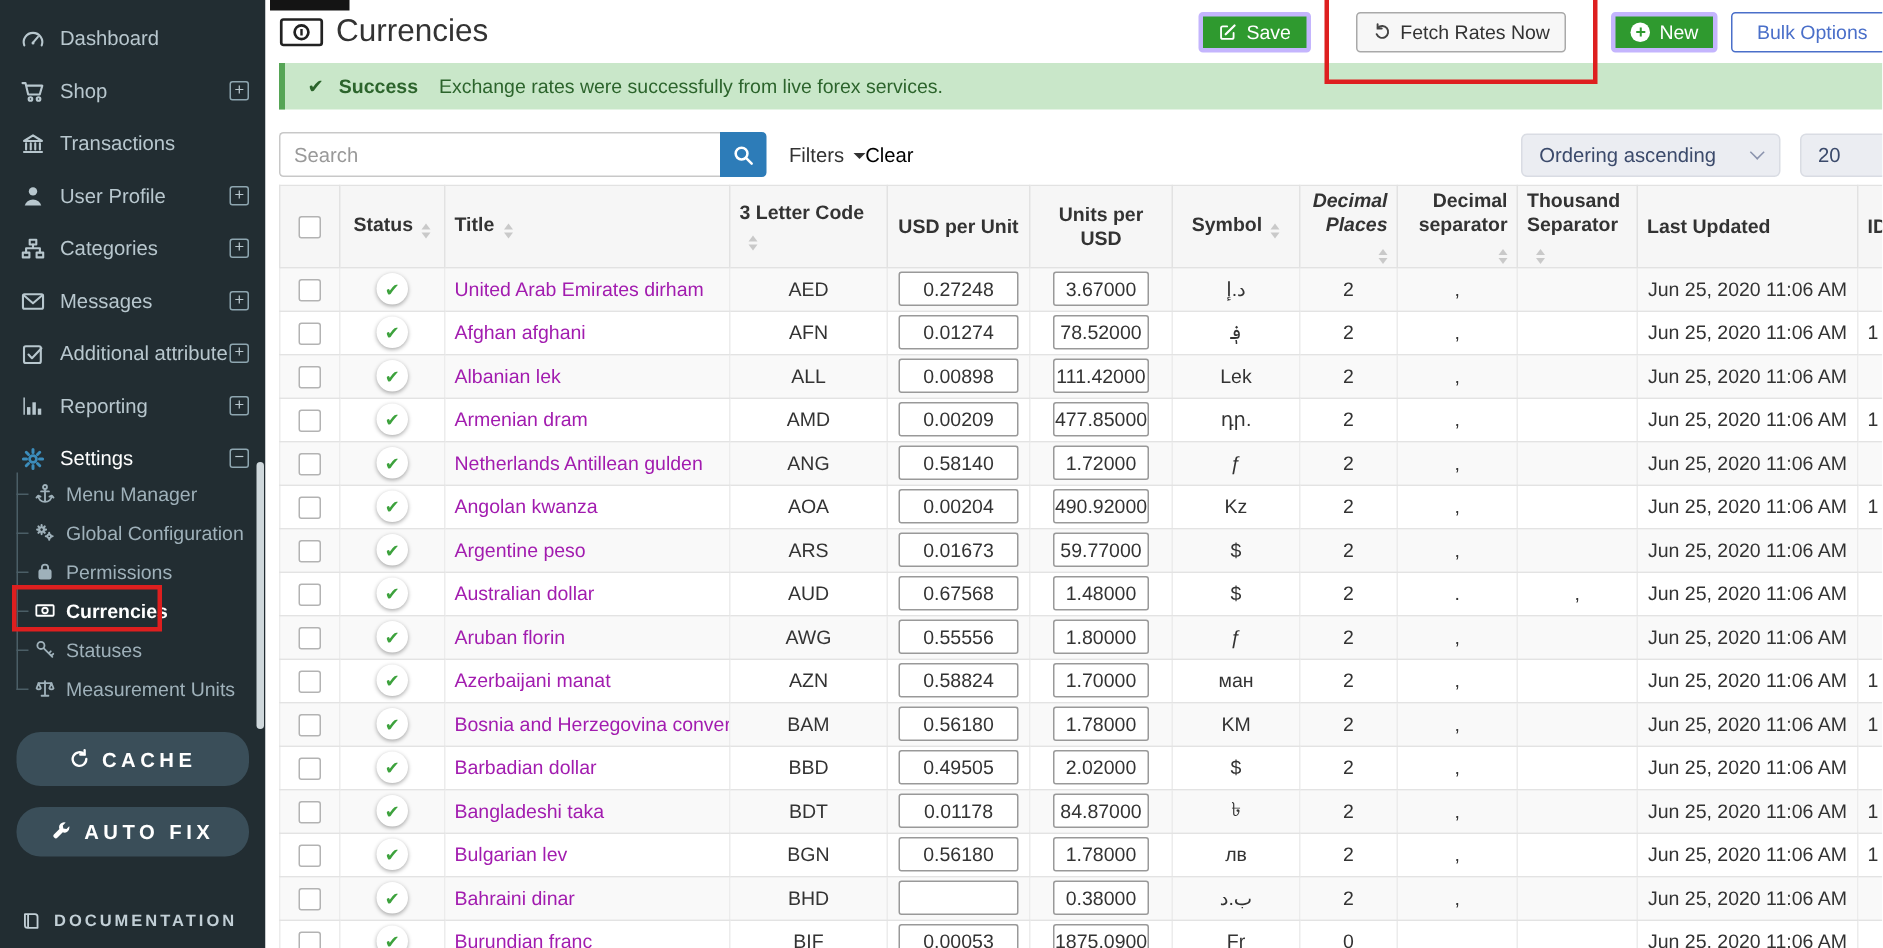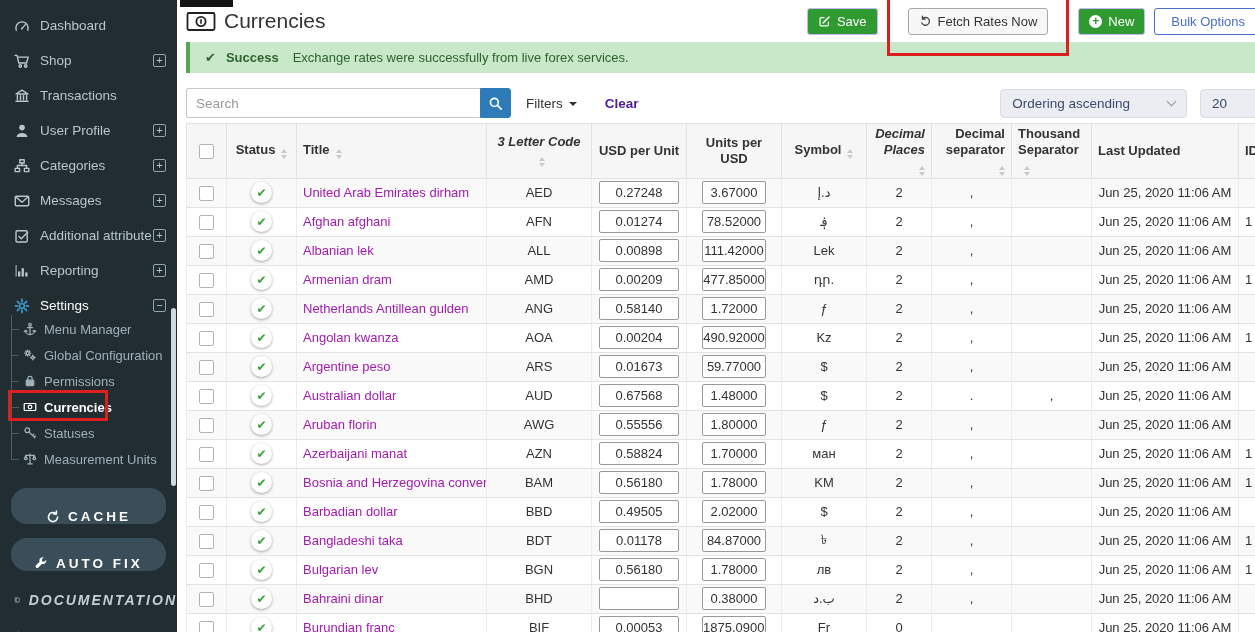--- a/index.html
+++ b/index.html
@@ -16,57 +16,57 @@
   .nav-item.active .nav-icon { color:#3c8dbc; }
   .exbox { margin-left:auto; width:13px; height:13px; border:1px solid #8ea6b0; border-radius:2px; font-size:11px; line-height:10px; text-align:center; color:#b8c7ce; flex:none; }
   .submenu { position:relative; padding:1px 0 4px 0; }
   .submenu::before { content:""; position:absolute; left:11px; top:0; bottom:16px; border-left:1px solid #4b5e66; }
   .sub-item { position:relative; display:flex; align-items:center; height:26px; padding-left:11px; color:#9fb1ba; font-size:13px; cursor:pointer; }
   .sub-item .dash { width:8px; height:1px; background:#4b5e66; margin-right:3px; flex:none; }
   .sub-item .nav-icon { width:16px; margin-right:6px; }
   .sub-item .nav-icon svg { width:14px; height:14px; }
   .sub-item.active { color:#fff; font-weight:bold; }
   .red-box { position:absolute; left:8px; top:-4px; width:100px; height:31px; border:3px solid #de1f1f; pointer-events:none; }
-  .side-btn { margin:12px 11px 0 11px; height:36px; background:#3a4e59; border-radius:16px; color:#fff; display:flex; align-items:flex-end; justify-content:center; gap:8px; font-size:13.5px; font-weight:bold; letter-spacing:3px; cursor:pointer; }
+  .side-btn { margin:12px 11px 0 11px; height:36px; background:#3a4e59; border-radius:16px; color:#fff; display:flex; align-items:center; justify-content:center; gap:8px; font-size:13.5px; font-weight:bold; letter-spacing:3px; cursor:pointer; }
   .side-btn.short { height:33px; margin-top:14px; }
   .side-btn svg { width:14px; height:14px; }
-  .side-link { display:flex; align-items:center; gap:8px; color:#c2cfd6; font-size:14px; font-weight:bold; letter-spacing:2px; margin:21px 0 0 14px; cursor:pointer;font-style:italic; }
+  .side-link { display:flex; align-items:center; gap:8px; color:#c2cfd6; font-size:11px; font-weight:bold; letter-spacing:2px; margin:36px 0 0 14px; cursor:pointer; }
   .side-link svg { width:14px; height:14px; }
   .scroll-thumb { position:absolute; right:1px; top:308px; width:5px; height:178px; background:#cfd8dc; border-radius:3px; }
 
   
   .main { position:absolute; left:177px; top:0; width:1078px; height:632px; background:#fff; overflow:hidden; }
   .sliver { position:absolute; left:3px; top:0; width:53px; height:7px; background:#141414; }
   .page-head { display:flex; align-items:center; padding:8px 9px 0 9px; height:34px; }
   .title { display:flex; align-items:center; gap:8px; font-size:21px; color:#333; }
   .title svg { width:30px; height:21px; }
   .head-btns { margin-left:auto; display:flex; align-items:center; gap:9px; }
   .btn { height:27px; display:inline-flex; align-items:center; gap:6px; border-radius:3px; font-size:13px; padding:0 10px; cursor:pointer; white-space:nowrap; }
   .btn svg { width:13px; height:13px; }
-  .btn-green { background:#2f9a2f; border:1px solid #c4b5fd; color:#fff; }
+  .btn-green { background:#2f9a2f; border:3px solid #c4b5fd; color:#fff; }
   .btn-light { background:#f7f7f7; border:1px solid #a9a9a9; color:#333; }
   .btn-outline { background:#fff; border:1px solid #4a6fc9; color:#4a6fc9; padding:0 16px; margin-right:-16px; }
   .red-wrap { border:3px solid #de1f1f; padding:18px; display:inline-flex; }
   .plus-circle { width:13px; height:13px; background:#fff; border-radius:50%; color:#2f9a2f; font-size:12px; font-weight:bold; line-height:12px; text-align:center; }
 
   .alert { margin:8px 0 0 9px; background:#c9e7c9; border-left:4px solid #56a556; height:31px; display:flex; align-items:center; font-size:13px; color:#2c642c; padding-left:15px; }
   .alert .chk { font-weight:bold; margin-right:10px; }
   .alert b { margin-right:14px; }
 
   .toolbar { display:flex; align-items:center; margin:15px 9px 0 9px; height:30px; }
   .search-wrap { display:flex; }
   input.search { width:294px; height:30px; border:1px solid #c8c8c8; border-right:none; border-radius:3px 0 0 3px; padding:0 9px; font-size:13.5px; color:#555; font-family:inherit; outline:none; }
   input.search::placeholder { color:#999; }
   .search-btn { width:31px; height:30px; background:#2d7cb8; border:1px solid #2d7cb8; border-radius:0 3px 3px 0; display:flex; align-items:center; justify-content:center; cursor:pointer; }
   .search-btn svg { width:15px; height:15px; }
   .filters { margin-left:15px; display:flex; align-items:center; gap:6px; font-size:13.5px; color:#333; cursor:pointer; }
   .caret-down { border-top:4px solid #333; border-left:4px solid transparent; border-right:4px solid transparent; margin-top:2px; }
-  .clear { margin-left:28px; font-size:13.5px; color:#4c1d95; cursor:pointer;font-weight:bold; }
+  .clear { font-size:13.5px; color:#000000; cursor:pointer; }
   .selects { margin-left:auto; display:flex; gap:13px; }
-  .select { height:29px; background:#ebedf2; border:1px solid #d9dce3; border-radius:4px; color:#3b4a6b; font-size:13.5px; display:flex; align-items:center; padding:0 11px; cursor:pointer;gap:14px; }
+  .select { height:29px; background:#ebedf2; border:1px solid #d9dce3; border-radius:4px; color:#3b4a6b; font-size:13.5px; display:flex; align-items:center; padding:0 11px; cursor:pointer; }
   .select .chev { width:7px; height:7px; border-right:1.6px solid #8a93ad; border-bottom:1.6px solid #8a93ad; transform:rotate(45deg); margin-left:24px; margin-top:-4px; }
   .select.small { width:62px; margin-right:-16px; }
 
   .table-wrap { margin:5px 0 0 9px; width:1069px; overflow:hidden; }
   table { border-collapse:collapse; table-layout:fixed; width:1092px; font-size:13px; color:#333; }
   th { background:#f6f6f6; border:1px solid #e2e2e2; font-size:13px; font-weight:bold; height:37px; padding:2px 6px; text-align:left; vertical-align:middle; line-height:1.25; }
   td { border:1px solid #ececec; border-bottom-color:#e3e3e3; height:29px; padding:0 6px; vertical-align:middle; white-space:nowrap; overflow:hidden; }
   tr.odd td { background:#f9f9f9; }
   .al-c { text-align:center; }
   .sorts { display:inline-flex; flex-direction:column; gap:2px; margin-left:6px; vertical-align:1px; }
@@ -363,21 +363,21 @@
           <tr id="thead-row">
             <th style="text-align: center;"><span class="cb"></span></th>
             <th style="text-align: center;"><span>Status</span><span class="sorts">
                 <i class="s-up"></i>
                 <i class="s-dn"></i>
               </span></th>
             <th style="text-align: left;"><span>Title</span><span class="sorts">
                 <i class="s-up"></i>
                 <i class="s-dn"></i>
               </span></th>
-            <th style="text-align: center; font-style: italic;"><span>3 Letter Code</span><span class="sorts">
+            <th style="text-align: left;"><span>3 Letter Code</span><span class="sorts">
                 <i class="s-up"></i>
                 <i class="s-dn"></i>
               </span></th>
             <th style="text-align: center;"><span>USD per Unit</span></th>
             <th style="text-align: center;"><span>Units per USD</span></th>
             <th style="text-align: center;"><span>Symbol</span><span class="sorts">
                 <i class="s-up"></i>
                 <i class="s-dn"></i>
               </span></th>
             <th style="text-align: right; font-style: italic;"><span>Decimal Places</span><span class="sorts">

